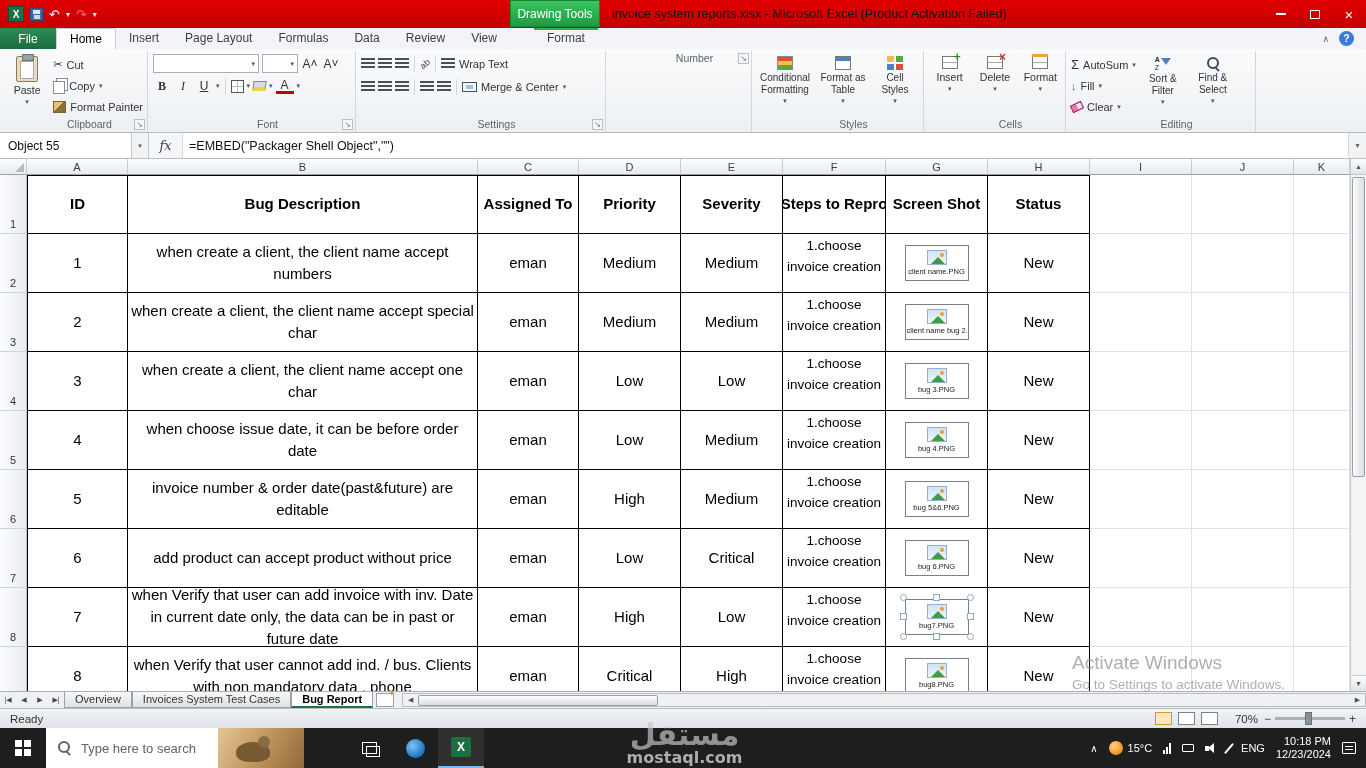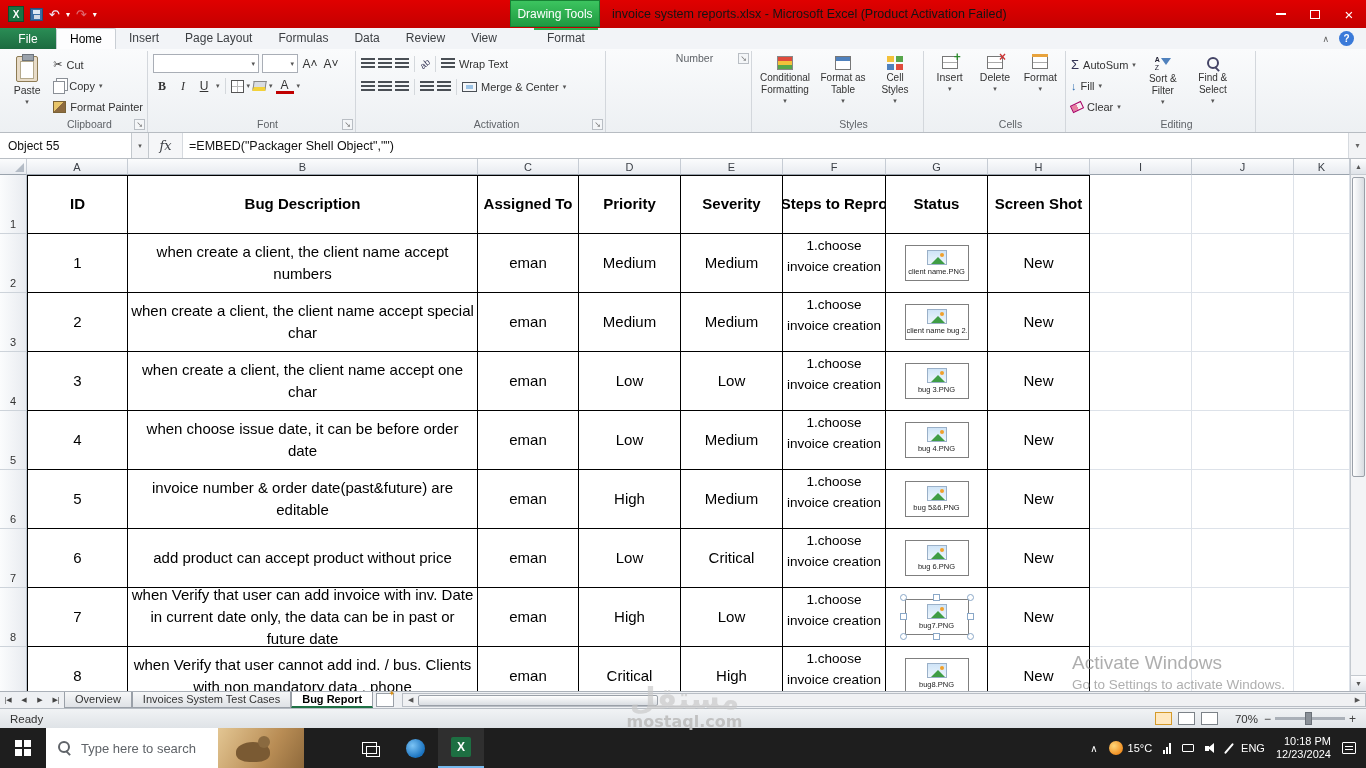--- a/index.html
+++ b/index.html
@@ -186,21 +186,21 @@
   .pen-ic { width:2px; height:13px; background:#fff; transform:rotate(40deg); border-radius:1px; }
   .usb-ic { width:12px; height:8px; border:1px solid #fff; border-radius:1px; }
   .clock { text-align:right; line-height:1.2; font-size:11px; }
   .notif-ic { width:14px; height:12px; border:1px solid #fff; border-radius:1px; position:relative; }
   .notif-ic:before { content:""; position:absolute; left:2px; top:3px; right:2px; height:1px; background:#fff; box-shadow:0 3px 0 #fff; }
 
   
   .wm-activate { position:absolute; left:1072px; top:652px; color:#9b9b9b; opacity:.8; z-index:40; pointer-events:none; }
   .wm-activate .l1 { font-size:19px; }
   .wm-activate .l2 { font-size:13.5px; margin-top:3px; }
-  .wm-site { position:absolute; left:592px; top:684px; width:185px; text-align:center; z-index:60; color:#b5b5b5; opacity:.9;
+  .wm-site { position:absolute; left:592px; top:720px; width:185px; text-align:center; z-index:60; color:#b5b5b5; opacity:.9;
              font-family:"DejaVu Sans",sans-serif; pointer-events:none; }
   .wm-site .ar { font-size:30px; font-weight:bold; line-height:1; color:#c9c9c9; opacity:.75; }
   .wm-site .en { font-size:16px; font-weight:bold; margin-top:-2px; color:#bdbdbd; }
 </style>
 </head>
 <body>
 
 <div class="screen">
 
   <div class="titlebar">
@@ -329,21 +329,21 @@
           <span class="ic-bars"></span>
           <span class="sep-v"></span>
           <div class="btn-small">
             <span class="ic-merge"></span>
             <span>Merge &amp; Center</span>
             <span class="dd">▾</span>
           </div>
         </div>
       </div>
       <div class="grp-label">
-        <span>Activation</span>
+        <span>Settings</span>
         <span class="launcher">↘</span>
       </div>
     </div>
 
     <div class="grp" style="width:146px">
       <div class="grp-label">
         <span>Number</span>
         <span class="launcher">↘</span>
       </div>
     </div>
@@ -464,22 +464,22 @@
       </div>
     <div class="gridbody">
         <div class="grow first">
           <div class="row-h">1</div>
           <div class="cell thead c1" style="width: 101px;">ID</div>
           <div class="cell thead c2" style="width: 350px;">Bug Description</div>
           <div class="cell thead c3" style="width: 101px;">Assigned To</div>
           <div class="cell thead c4" style="width: 102px;">Priority</div>
           <div class="cell thead c5" style="width: 102px;">Severity</div>
           <div class="cell thead c6" style="width: 103px;">Steps to Repro</div>
+          <div class="cell thead c7" style="width: 102px;">Screen Shot</div>
           <div class="cell thead c8" style="width: 102px;">Status</div>
-          <div class="cell thead c7" style="width: 102px;">Screen Shot</div>
           <div class="cell empty" style="width: 102px;"></div>
           <div class="cell empty" style="width: 102px;"></div>
           <div class="cell empty" style="width: 56px;"></div>
         </div>
         <div class="grow">
           <div class="row-h">2</div>
           <div class="cell c1" style="width: 101px;">1</div>
           <div class="cell c2 desc" style="width: 350px;">when create a client, the client name accept numbers</div>
           <div class="cell c3" style="width: 101px;">eman</div>
           <div class="cell c4" style="width: 102px;">Medium</div>

